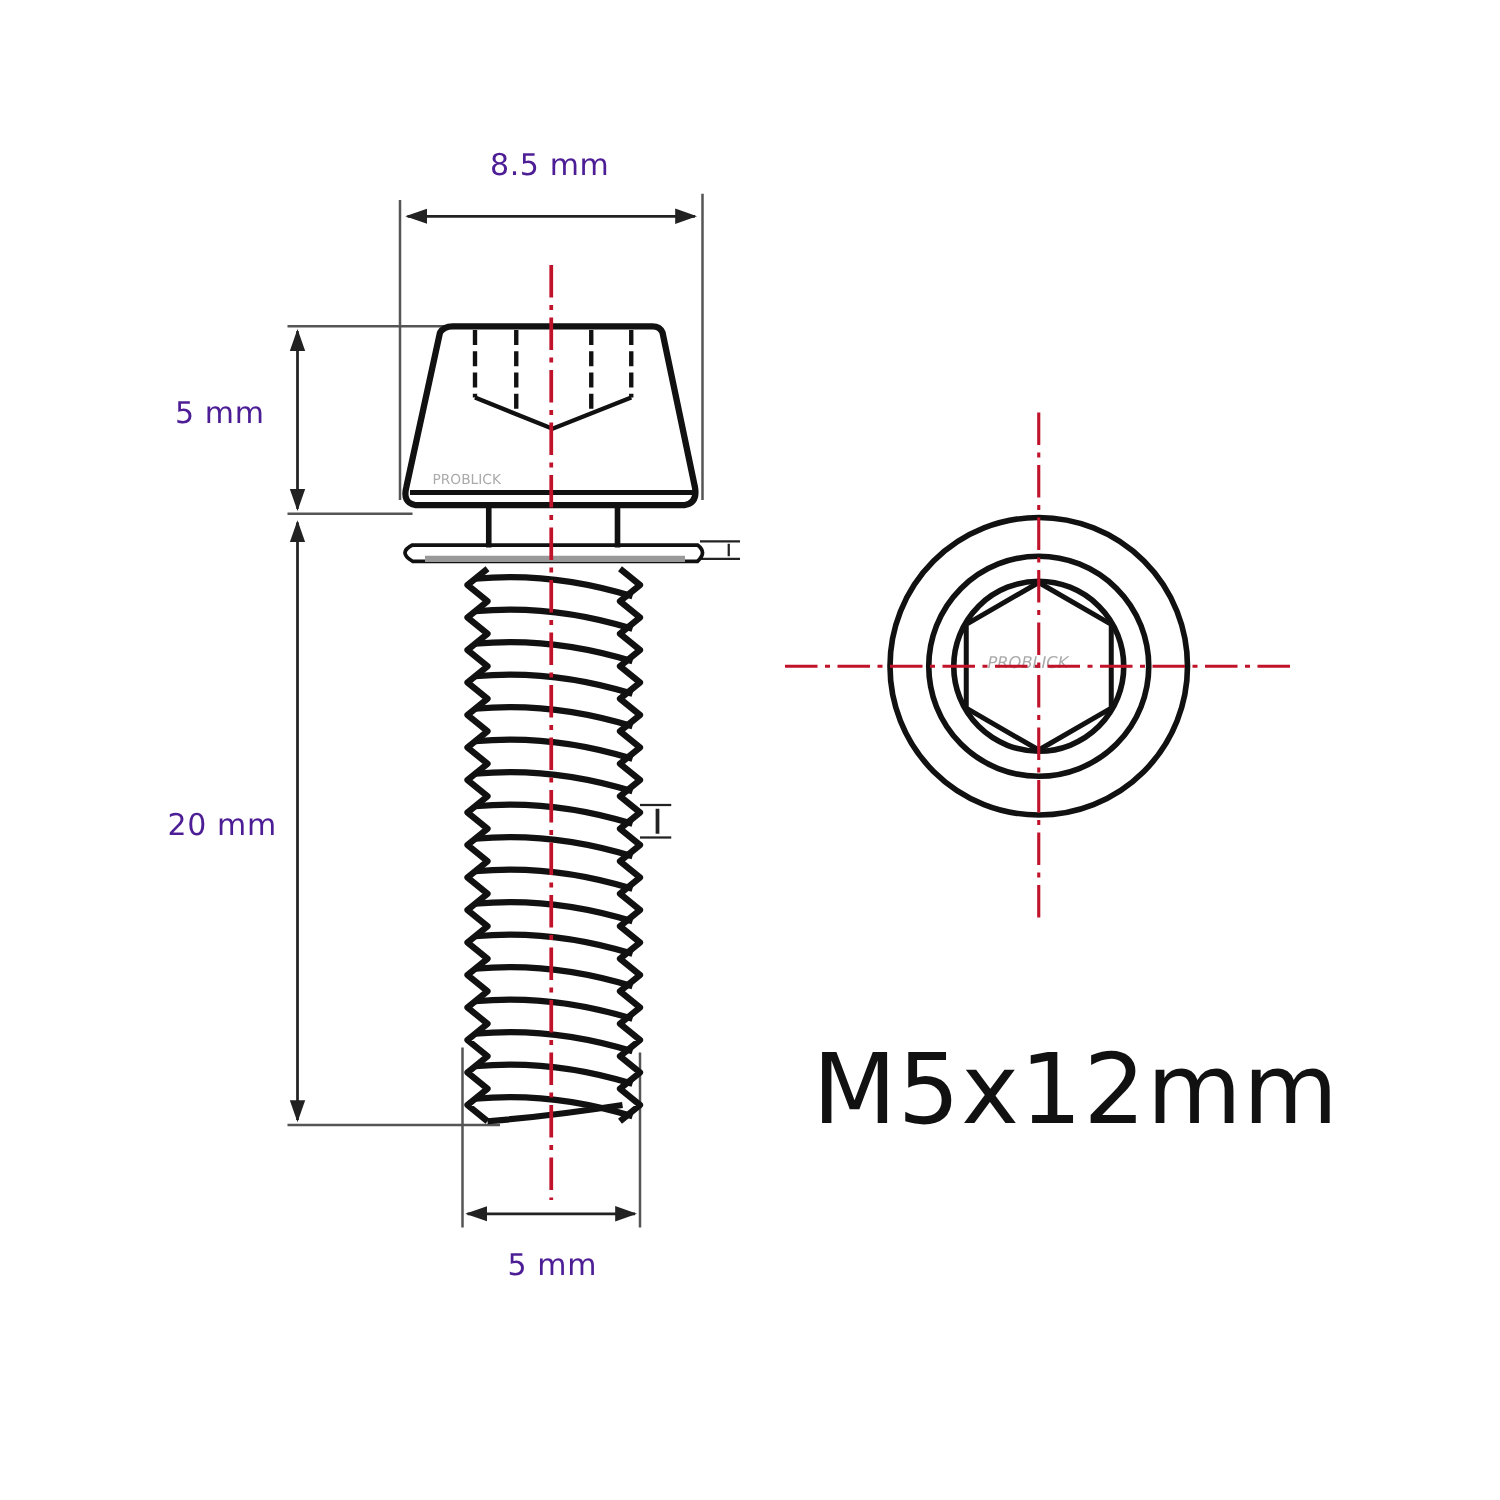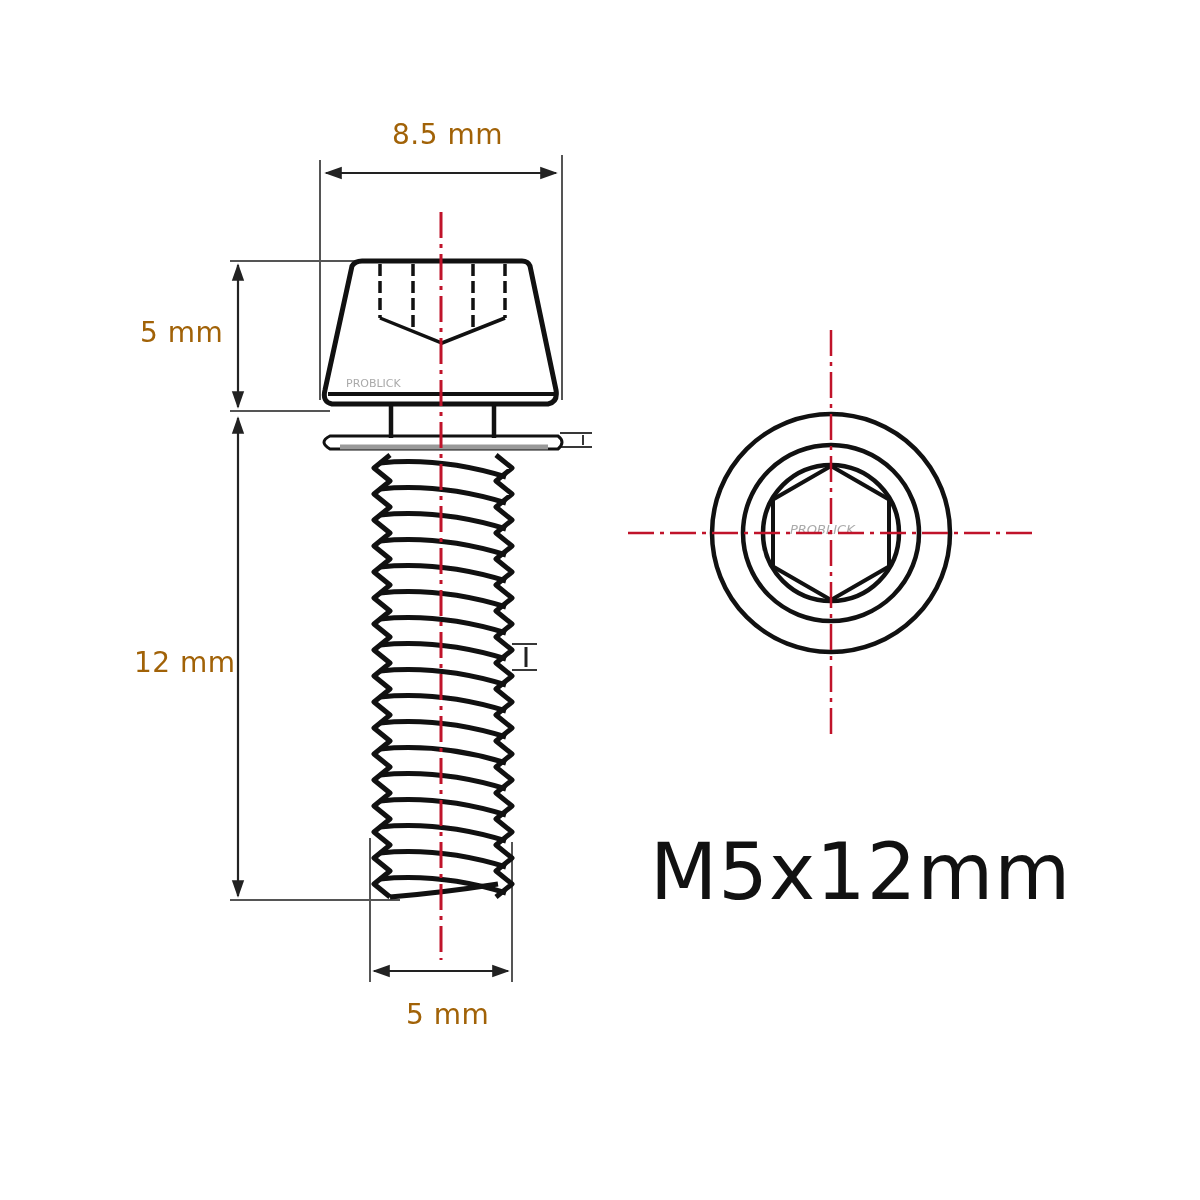--- a/index.html
+++ b/index.html
@@ -1,18 +1,18 @@
 <!DOCTYPE html>
 <html><head>
 <meta charset="utf-8">
 <style>
   html, body { margin:0; padding:0; background:#ffffff; }
   body { width:1200px; height:1200px; position:relative; overflow:hidden; font-family:"DejaVu Sans", sans-serif; }
   #drawing { position:absolute; left:0; top:0; width:1200px; height:1200px; }
-  .dim-label { position:absolute; color:#a16207; font-size:28px; letter-spacing:0.5px; white-space:nowrap; }
+  .dim-label { position:absolute; color:#4c1d95; font-size:24px; letter-spacing:0.5px; white-space:nowrap; }
   #title { position:absolute; left:650px; top:808px; font-size:78px; color:#111; font-family:"DejaVu Sans", sans-serif; letter-spacing:1px; white-space:nowrap;margin-top:19px; }
 </style>
 </head>
 <body>
 
 <svg id="drawing" viewBox="0 0 1200 1200" xmlns="http://www.w3.org/2000/svg">
   <defs>
     <marker id="arrow" viewBox="0 0 10 10" refX="9" refY="5" markerWidth="8" markerHeight="8" orient="auto-start-reverse">
       <path d="M0,1.5 L10,5 L0,8.5 z" fill="#222"></path>
     </marker>
@@ -101,15 +101,15 @@
   </g>
   <text x="790" y="534" font-size="13" fill="#aaa" font-family="DejaVu Sans, sans-serif" font-style="italic">PROBLICK</text>
   <g stroke="#c0132a" stroke-width="2.5" stroke-dasharray="26 6 4 6">
     <line x1="831" y1="330" x2="831" y2="735"></line>
     <line x1="628" y1="533" x2="1035" y2="533"></line>
   </g>
 </svg>
 
 <div class="dim-label" style="left:392px; top:118px;">8.5 mm</div>
 <div class="dim-label" style="left:140px; top:316px;">5 mm</div>
-<div class="dim-label" style="left:134px; top:646px;">12 mm</div>
+<div class="dim-label" style="left:134px; top:646px;">20 mm</div>
 <div class="dim-label" style="left:406px; top:998px;">5 mm</div>
 <div id="title">M5x12mm</div>
 
 </body></html>

